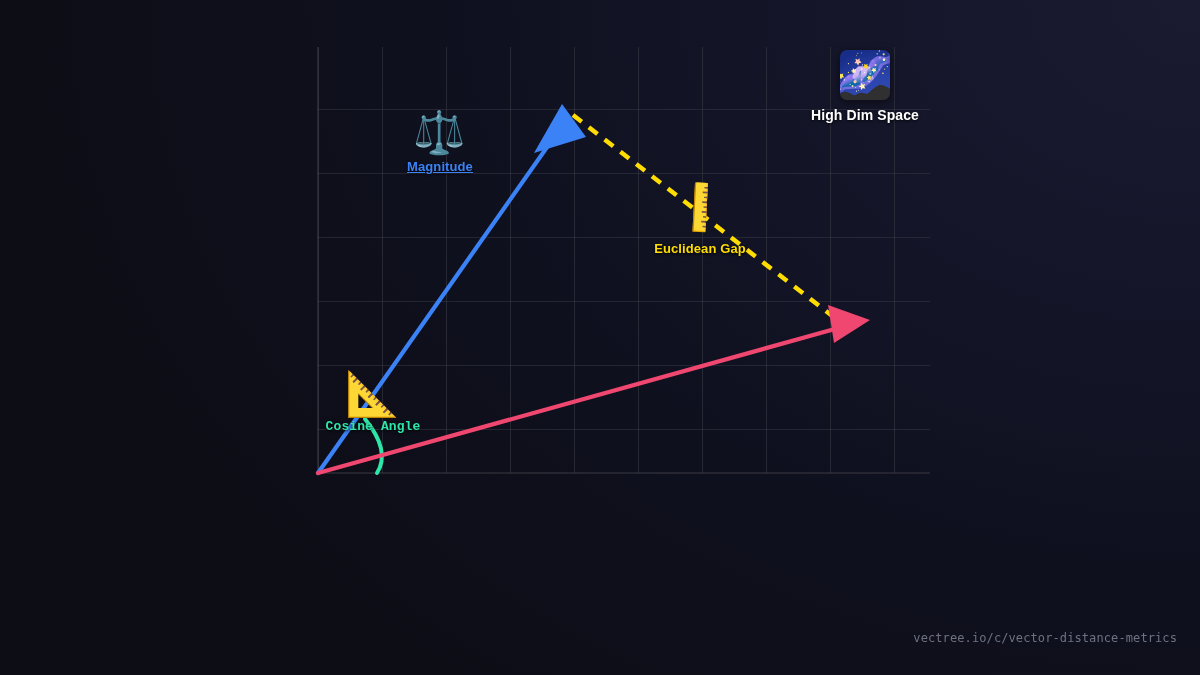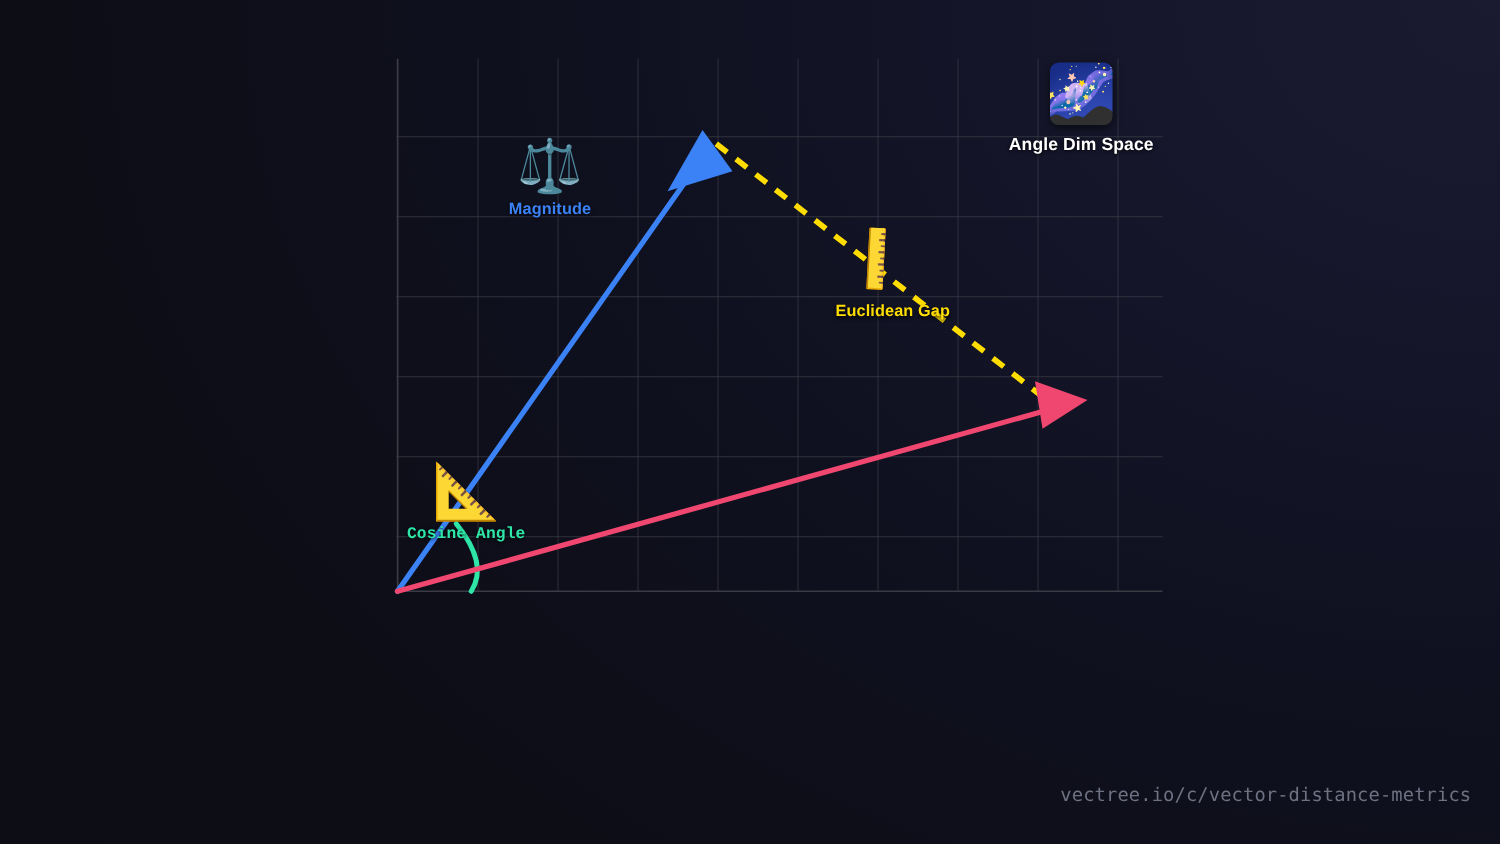--- a/index.html
+++ b/index.html
@@ -30,45 +30,45 @@
   }
   .marker .cap {
     display:block; margin-top:6px;
     font-family:"Liberation Sans", sans-serif;
     font-weight:bold; font-size:13px; letter-spacing:.1px;
     white-space:nowrap;
   }
 
   #marker-magnitude { left:392px; top:112px; width:96px; }
   #marker-magnitude .glyph { font-size:42px; }
-  #marker-magnitude .cap { color:#3b82f6; text-shadow:0 1px 3px rgba(0,0,0,.85); }
+  #marker-magnitude .cap { color:#3b82f6; text-shadow:0 1px 3px rgba(0,0,0,.85);text-decoration:underline; }
 
   #marker-euclid { left:640px; top:188px; width:120px; }
   #marker-euclid .glyph { font-size:40px; transform:rotate(48deg); transform-origin:50% 50%; }
-  #marker-euclid .cap { color:#ffdd00; text-shadow:0 1px 3px rgba(0,0,0,.9); margin-top:14px;text-align:right; }
+  #marker-euclid .cap { color:#ffdd00; text-shadow:0 1px 3px rgba(0,0,0,.9); margin-top:14px; }
 
   #marker-cosine { left:318px; top:372px; width:110px; }
   #marker-cosine .glyph { font-size:44px; }
   #marker-cosine .cap { color:#2ee6a8; text-shadow:0 1px 3px rgba(0,0,0,.9); margin-top:4px;font-family:Liberation Mono, monospace; }
 
   #marker-space { left:806px; top:50px; width:118px; }
   #marker-space .thumb {
     width:50px; height:50px; margin:0 auto; border-radius:7px; overflow:hidden;
     box-shadow:0 2px 8px rgba(0,0,0,.55);
     display:flex; align-items:center; justify-content:center;
   }
   #marker-space .thumb .glyph { font-size:50px; }
   #marker-space .cap { color:#ffffff; font-size:14px; margin-top:8px; text-shadow:0 1px 3px rgba(0,0,0,.9); }
 
   
   #footer { position:absolute; left:0; right:0; bottom:0; height:185px; }
 
   #url {
     position:absolute; right:23px; bottom:30px;
-    color:#6e7182; font-size:15px;
+    color:#6e7182; font-size:12px;
     font-family:"DejaVu Sans Mono", monospace; letter-spacing:.1px;
   }
 </style>
 </head>
 <body>
 
 <div id="stage">
 
   <div id="plot">
     <svg id="plot-svg" viewBox="0 0 613 426">
@@ -112,21 +112,21 @@
 
   <div class="marker" id="marker-cosine">
     <span class="glyph">📐</span>
     <span class="cap">Cosine Angle</span>
   </div>
 
   <div class="marker" id="marker-space">
     <span class="thumb">
       <span class="glyph">🌌</span>
     </span>
-    <span class="cap">Angle Dim Space</span>
+    <span class="cap">High Dim Space</span>
   </div>
 
   <div id="footer">
 
     <div id="url">vectree.io/c/vector-distance-metrics</div>
   </div>
 
 </div>
 
 </body></html>

